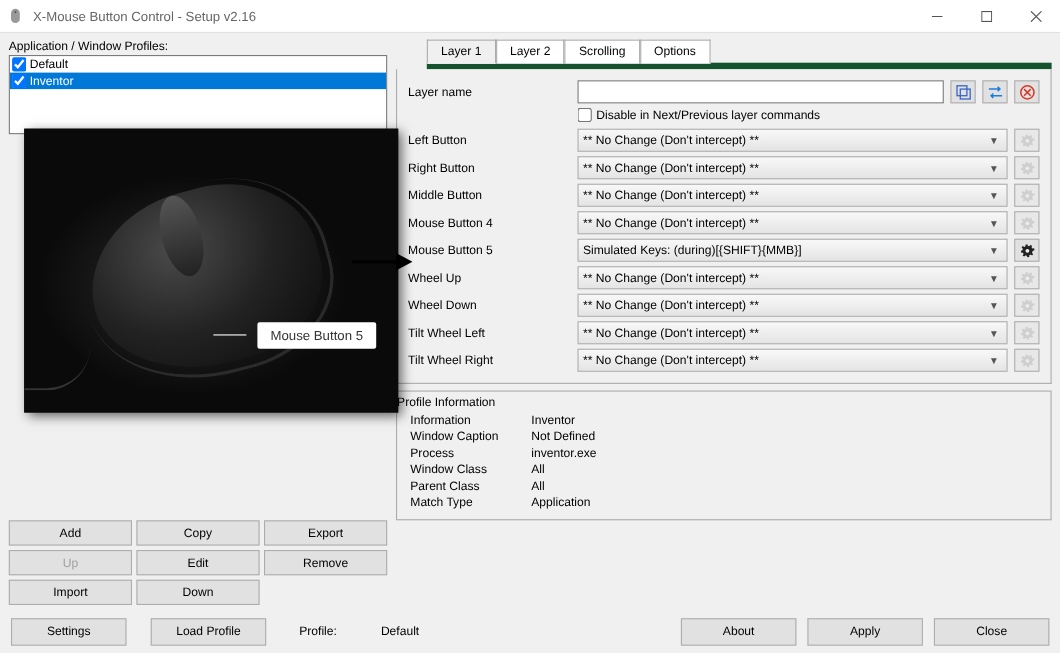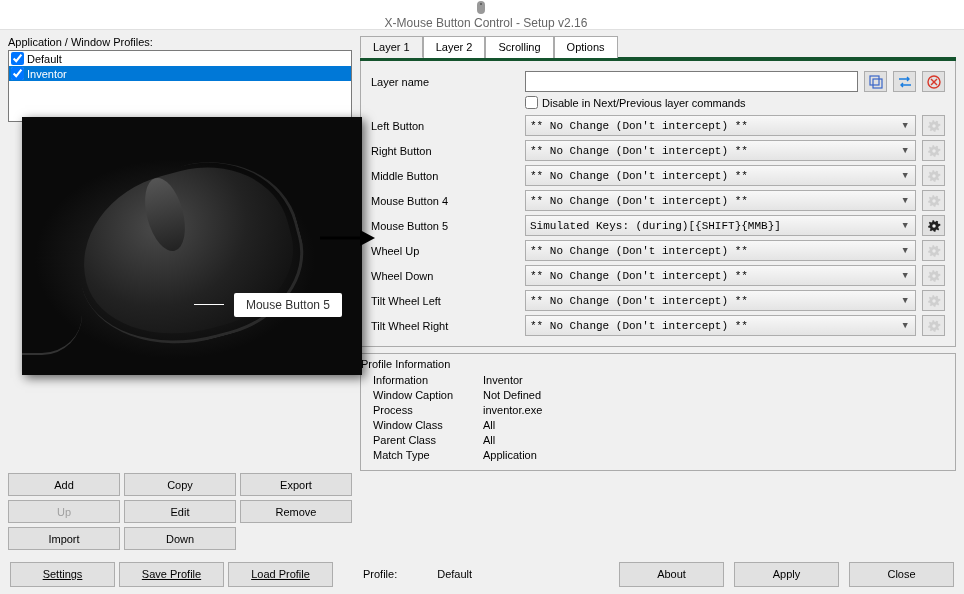--- a/index.html
+++ b/index.html
@@ -1,18 +1,18 @@
 <!DOCTYPE html>
 <html><head>
 <meta charset="utf-8">
 <style>
 * { box-sizing: border-box; margin: 0; padding: 0; }
 body { font-family: Tahoma, Arial, sans-serif; font-size: 11px; background: #f0f0f0; overflow: hidden; }
 .window { width: 964px; height: 594px; background: #f0f0f0; position: relative; }
-.titlebar { height: 30px; background: #fff; border-bottom: 1px solid #e0e0e0; display: flex; align-items: center; padding: 0 0 0 8px; flex-direction: column; }
+.titlebar { height: 30px; background: #fff; border-bottom: 1px solid #e0e0e0; display: flex; align-items: center; padding: 0 0 0 8px; }
 .titlebar-icon { width: 16px; height: 16px; margin-right: 6px; }
 .titlebar-text { flex: 1; color: #666; font-size: 12px; }
 .win-controls { display: flex; height: 100%; }
 .win-btn { width: 45px; height: 30px; display: flex; align-items: center; justify-content: center; color: #555; cursor: default; }
 .content { display: flex; height: 524px; padding: 6px 8px 0 8px; gap: 8px; }
 .left-panel { width: 344px; display: flex; flex-direction: column; }
 .left-label { font-size: 11px; margin-bottom: 2px; }
 .profile-list { border: 1px solid #7a7a7a; background: #fff; height: 72px; overflow: hidden; position: relative; }
 .profile-row { display: flex; align-items: center; height: 15px; padding-left: 2px; font-size: 11px; }
 .profile-row input[type=checkbox] { margin-right: 3px; width: 13px; height: 13px; }
@@ -24,43 +24,43 @@
 .mouse-rim { position: absolute; left: 55px; top: 50px; width: 225px; height: 175px; border: 3px solid rgba(200,200,200,0.15); border-radius: 55% 50% 48% 60% / 60% 55% 50% 55%; transform: rotate(-15deg); border-left: none; border-top: none; }
 .mouse-label-box { position: absolute; right: 20px; bottom: 58px; background: #fff; padding: 5px 12px; font-size: 12px; border-radius: 2px; color: #333; }
 .mouse-pointer-line { position: absolute; right: 138px; bottom: 70px; width: 30px; height: 1px; background: #fff; }
 .mouse-cable { position: absolute; left: 0; bottom: 20px; width: 60px; height: 40px; border-bottom: 2px solid #333; border-radius: 0 0 40px 0; }
 .arrow-overlay { position: absolute; top: 228px; left: 320px; z-index: 11; }
 .arrow-svg { width: 55px; height: 20px; }
 .left-buttons { margin-top: auto; display: grid; grid-template-columns: repeat(3, 1fr); gap: 4px; padding-bottom: 4px; }
 .btn { background: #e1e1e1; border: 1px solid #adadad; height: 23px; font-size: 11px; cursor: default; }
 .btn:disabled, .btn.disabled { color: #a0a0a0; background: #e1e1e1; }
 .right-panel { flex: 1; display: flex; flex-direction: column; }
-.tabs { display: flex; border-bottom: 4px solid #14532d; }
+.tabs { display: flex; border-bottom: 6px solid #14532d; margin-left: 28px; }
 .tab { padding: 4px 12px; background: #fff; border: 1px solid #ababab; border-bottom: none; margin-right: 0px; margin-bottom: -1px; font-size: 11px; position: relative; }
 .tab.active { background: #f0f0f0; border-bottom: 1px solid #f0f0f0; }
 .tab:not(.active) { background: #fff; }
 .tab-body { border: 1px solid #ababab; border-top: none; padding: 10px 10px 6px 10px; flex: 0 0 auto; background: #f0f0f0; }
 .form-row { display: flex; align-items: center; margin-bottom: 4px; gap: 6px; }
 .form-label { width: 148px; font-size: 11px; }
 .text-input { flex: 1; height: 21px; border: 1px solid #7a7a7a; background: #fff; padding: 0 4px; font-size: 11px; }
 .icon-btn { width: 23px; height: 21px; border: 1px solid #adadad; background: #e1e1e1; display: flex; align-items: center; justify-content: center; cursor: default; }
 .disable-row { display: flex; align-items: center; margin-left: 154px; margin-bottom: 6px; font-size: 11px; }
 .disable-row input { margin-right: 4px; }
-.combo { flex: 1; height: 21px; border: 1px solid #adadad; background: linear-gradient(#f8f8f8, #e4e4e4); padding: 0 4px; font-size: 11px; display: flex; align-items: center; justify-content: space-between; position: relative; font-family: Liberation Mono, monospace; }
+.combo { flex: 1; height: 21px; border: 1px solid #adadad; background: linear-gradient(#f8f8f8, #e4e4e4); padding: 0 4px; font-size: 11px; display: flex; align-items: center; justify-content: space-between; position: relative; }
 .combo-arrow { font-size: 9px; color: #555; padding: 0 3px; }
 .gear-btn { width: 23px; height: 21px; border: 1px solid #adadad; background: #e1e1e1; display: flex; align-items: center; justify-content: center; }
 .gear-btn svg { width: 14px; height: 14px; }
 .gear-btn.dis { color: #a8a8a8; background: #e8e8e8; }
 .gear-btn.dis svg { opacity: 0.4; }
 .profile-info { border: 1px solid #ababab; margin-top: 6px; padding: 4px 10px 6px 0; background: #f0f0f0; font-size: 11px; }
 .profile-info-title { margin-bottom: 4px; }
 .info-row { display: flex; margin: 3px 0; }
 .info-label { width: 122px; padding-left: 12px; }
 .bottom-bar { display: flex; align-items: center; padding: 6px 10px; gap: 10px; height: 40px; }
-.bottom-left { display: flex; gap: 4px; text-decoration: underline; }
+.bottom-left { display: flex; gap: 22px; }
 .bottom-bar .btn { width: 105px; height: 25px; }
 .profile-label { margin-left: 20px; }
 .profile-val { margin-left: 30px; }
 .bottom-right { margin-left: auto; display: flex; gap: 10px; }
 </style>
 </head>
 <body>
 
 <div class="window">
   <div class="titlebar">
@@ -302,21 +302,20 @@
               <div>Application</div>
             </div>
           </div>
       </div>
     </div>
   </div>
 
   <div class="bottom-bar">
     <div class="bottom-left">
       <button class="btn">Settings</button>
-      <button class="btn">Save Profile</button>
       <button class="btn">Load Profile</button>
     </div>
     <span class="profile-label">Profile:</span>
     <span class="profile-val">Default</span>
     <div class="bottom-right">
       <button class="btn">About</button>
       <button class="btn">Apply</button>
       <button class="btn">Close</button>
     </div>
   </div>

